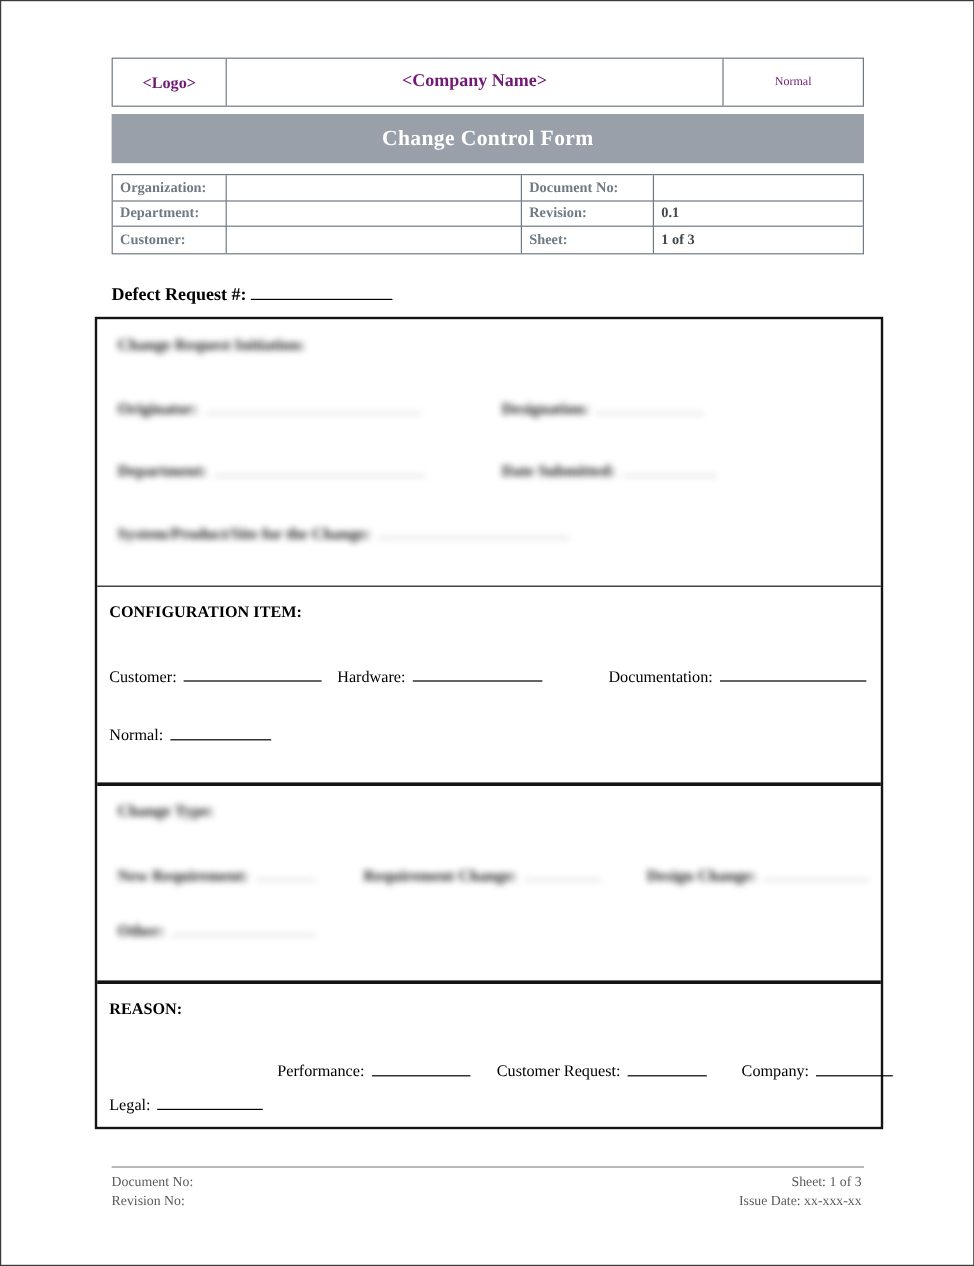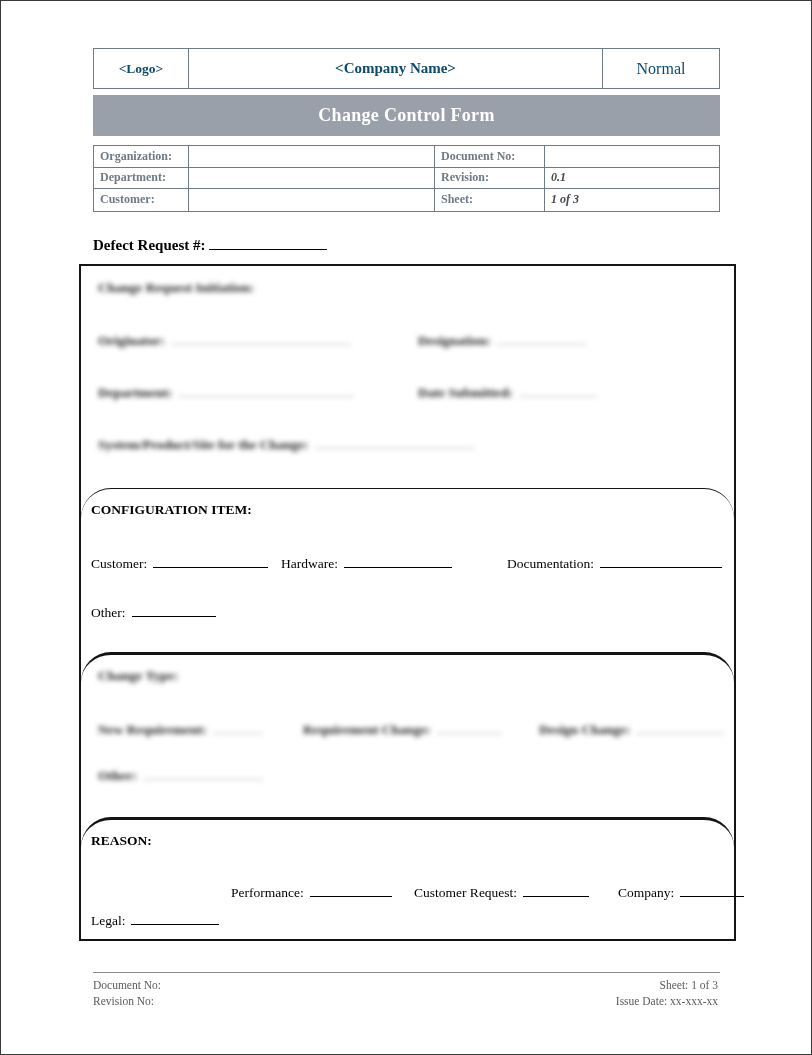--- a/index.html
+++ b/index.html
@@ -9,58 +9,58 @@
     border:1px solid #3a3a3a; overflow:hidden;
     font-family:"Liberation Serif", serif; color:#000;
   }
   
   .header-table {
     position:absolute; left:92px; top:47px; width:627px; height:41px;
     display:flex; border:1px solid #6f7a84; background:#fff;
   }
   .header-cell {
     display:flex; align-items:center; justify-content:center;
-    color:#0c4a6e; height:100%;
+    color:#701a75; height:100%;
   }
   .cell-logo { width:95px; border-right:1px solid #6f7a84; font-weight:bold; font-size:13.5px; }
   .cell-company { flex:1; border-right:1px solid #6f7a84; font-weight:bold; font-size:15px; }
-  .cell-status { width:116px; font-size:16px; }
+  .cell-status { width:116px; font-size:10px; }
   
   .banner {
     position:absolute; left:92px; top:94px; width:627px; height:41px;
     background:#99a0aa; display:flex; align-items:center; justify-content:center;
   }
   .banner-title { color:#ffffff; font-weight:bold; font-size:18px; letter-spacing:.3px; }
   
   .doc-table {
     position:absolute; left:92px; top:144px; width:627px;
     border:1px solid #6f7a84; display:grid;
     grid-template-columns:95px 246px 110px 174px;
   }
   .doc-table .cell {
     height:21.5px; border-right:1px solid #6f7a84; border-bottom:1px solid #6f7a84;
     display:flex; align-items:center; padding-left:6px;
     font-size:12px; font-weight:bold;
   }
   .doc-table .cell:nth-child(4n) { border-right:none; }
   .doc-table .cell:nth-last-child(-n+4) { border-bottom:none; }
   .doc-table .lbl { color:#6f7a84; }
-  .doc-table .val { color:#41474d;font-style:italic; }
+  .doc-table .val { color:#41474d; }
   
   .cr-line {
     position:absolute; left:92px; top:236px;
     font-weight:bold; font-size:15px; color:#000;
   }
   .blank { display:inline-block; border-bottom:1px solid #000; height:13px; vertical-align:baseline; }
   
   .form-box {
     position:absolute; left:78px; top:263px; width:657px; height:677px;
     border:2px solid #141414; background:#fff;
   }
-  .section { position:relative; width:100%;border-radius:30px; }
+  .section { position:relative; width:100%; }
   .sec-1 { height:222px; }
   .sec-2 { height:164px; border-top:1px solid #141414; }
   .sec-3 { height:165px; border-top:3px solid #141414; }
   .sec-4 { height:121px; border-top:3px solid #141414; }
   .sec-title { position:absolute; font-weight:bold; font-size:13.5px; color:#000; white-space:nowrap; }
   .field { position:absolute; font-size:13.5px; color:#000; white-space:nowrap; }
   .field .blank { margin-left:6px; }
   
   .blurred { filter:blur(2.6px); }
   .blurred .blank { border-bottom-color:#bcbcbc; }
@@ -133,21 +133,21 @@
       <div class="field" style="left:10px; top:66px;">
         <span>Customer:</span><span class="blank" style="width:115px;"></span>
       </div>
       <div class="field" style="left:200px; top:66px;">
         <span>Hardware:</span><span class="blank" style="width:108px;"></span>
       </div>
       <div class="field" style="left:426px; top:66px;">
         <span>Documentation:</span><span class="blank" style="width:122px;"></span>
       </div>
       <div class="field" style="left:10px; top:115px;">
-        <span>Other:</span><span class="blank" style="width:84px;"></span>
+        <span>Normal:</span><span class="blank" style="width:84px;"></span>
       </div>
     </div>
 
     <div class="section sec-3">
       <div class="sec-title blurred" style="left:17px; top:13px;">Change Type:</div>
       <div class="field blurred" style="left:17px; top:66px;">
         <span>New Requirement:</span><span class="blank" style="width:50px;"></span>
       </div>
       <div class="field blurred" style="left:222px; top:66px;">
         <span>Requirement Change:</span><span class="blank" style="width:65px;"></span>

